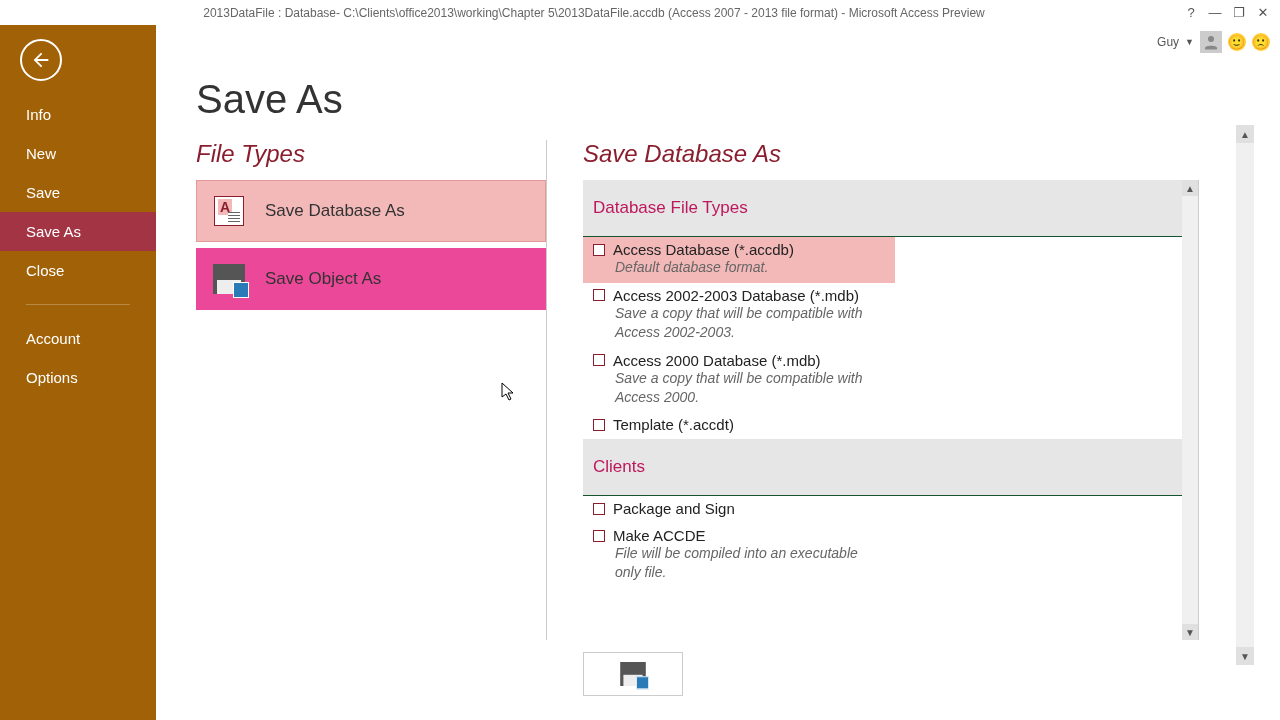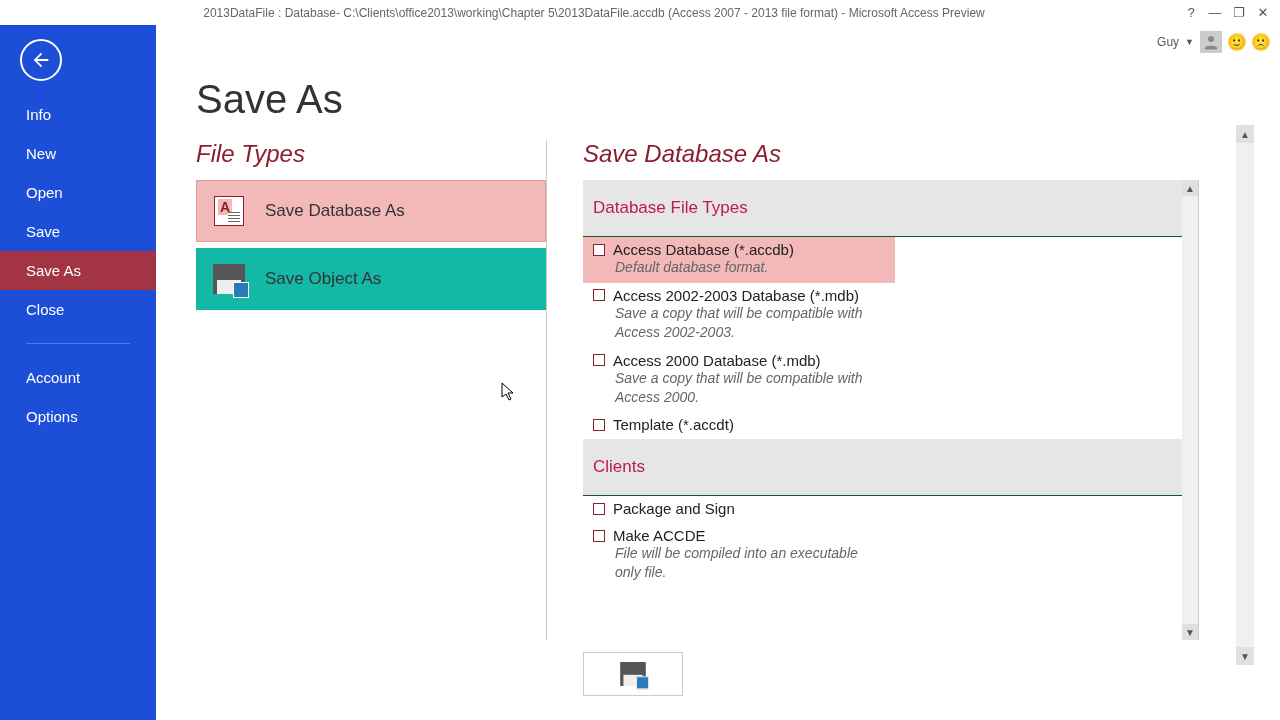--- a/index.html
+++ b/index.html
@@ -12,41 +12,41 @@
 .titlebar-btn { width: 14px; height: 14px; display:flex; align-items:center; justify-content:center; font-size: 13px; color:#555; cursor:pointer;}
 .userbar { height: 34px; display:flex; justify-content:flex-end; align-items:center; gap:6px; padding-right:10px; font-size:12px; color:#555;}
 .userbar .name { color:#555; }
 .userbar .avatar { width:22px; height:22px; background:#ccc; display:flex; align-items:center; justify-content:center;}
 .userbar .face { width:18px; height:18px; border-radius:50%; display:flex; align-items:center; justify-content:center; font-size:14px;}
 .face.happy { background:#ffcc33; }
 .face.sad { background:#ffcc33; }
 
 
 .app { display:flex; height: calc(720px - 25px); }
-.sidebar { width: 156px; background:#1d4ed8; color:#fff; padding-top:0; position:relative;}
+.sidebar { width: 156px; background:#a16207; color:#fff; padding-top:0; position:relative;}
 .back-btn { width:42px; height:42px; border:2px solid #fff; border-radius:50%; display:flex; align-items:center; justify-content:center; margin:14px 0 14px 20px; cursor:pointer;}
 .back-btn svg { fill:#fff; }
 .nav-item { padding: 11px 26px; font-size:15px; color:#fff; cursor:pointer;}
 .nav-item.active { background:#a23444; }
 .nav-divider { border-top:1px solid rgba(255,255,255,0.25); margin: 14px 26px; }
 
 .content { flex:1; display:flex; flex-direction:column; position:relative;}
 
 .page { padding: 18px 0 0 40px; flex:1; display:flex; flex-direction:column; }
 .page-title { font-size: 40px; font-weight:300; color:#333; margin-bottom: 18px; }
 
 .columns { display:flex; gap:0; flex:1; min-height:0; }
 .col-left { width: 350px; }
 .col-right { flex:1; position:relative; padding-right: 46px; }
 
 .section-heading { font-size: 24px; font-weight:400; color:#8b1e2e; margin-bottom: 12px; font-style: italic; }
 
 .ft-item { display:flex; align-items:center; padding: 12px 14px; gap:18px; cursor:pointer; border:1px solid transparent; margin-bottom:6px;}
 .ft-item.selected { background:#f3b9b9; border-color:#e29999;}
-.ft-item.hover { background:#14b8a6; }
+.ft-item.hover { background:#ec4899; }
 .ft-icon { width:36px; height:36px; display:flex; align-items:center; justify-content:center;}
 .ft-label { font-size:17px; color:#333;}
 
 .vdiv { border-left:1px solid #ccc; margin: 0 36px 0 0; height: 500px;}
 
 .group-header { background:#e6e6e6; color:#be185d; font-size:17px; padding: 18px 10px; border-bottom:1px solid #14532d;}
 .opt-list { }
 .opt { padding: 4px 10px 6px 10px; cursor:pointer;}
 .opt.selected { background:#f3b9b9; }
 .opt-row1 { display:flex; align-items:center; gap:8px;}
@@ -88,21 +88,20 @@
 
 <div class="app">
   <div class="sidebar">
     <div class="back-btn">
       <svg width="22" height="22" viewBox="0 0 24 24">
           <path d="M20 11H7.8l5.6-5.6L12 4l-8 8 8 8 1.4-1.4L7.8 13H20z"></path>
         </svg>
     </div>
     <div class="nav-item">Info</div>
     <div class="nav-item">New</div>
-    <div class="nav-item">Open</div>
     <div class="nav-item">Save</div>
     <div class="nav-item active">Save As</div>
     <div class="nav-item">Close</div>
     <div class="nav-divider"></div>
     <div class="nav-item">Account</div>
     <div class="nav-item">Options</div>
   </div>
 
   <div class="content">
     <div class="userbar">

